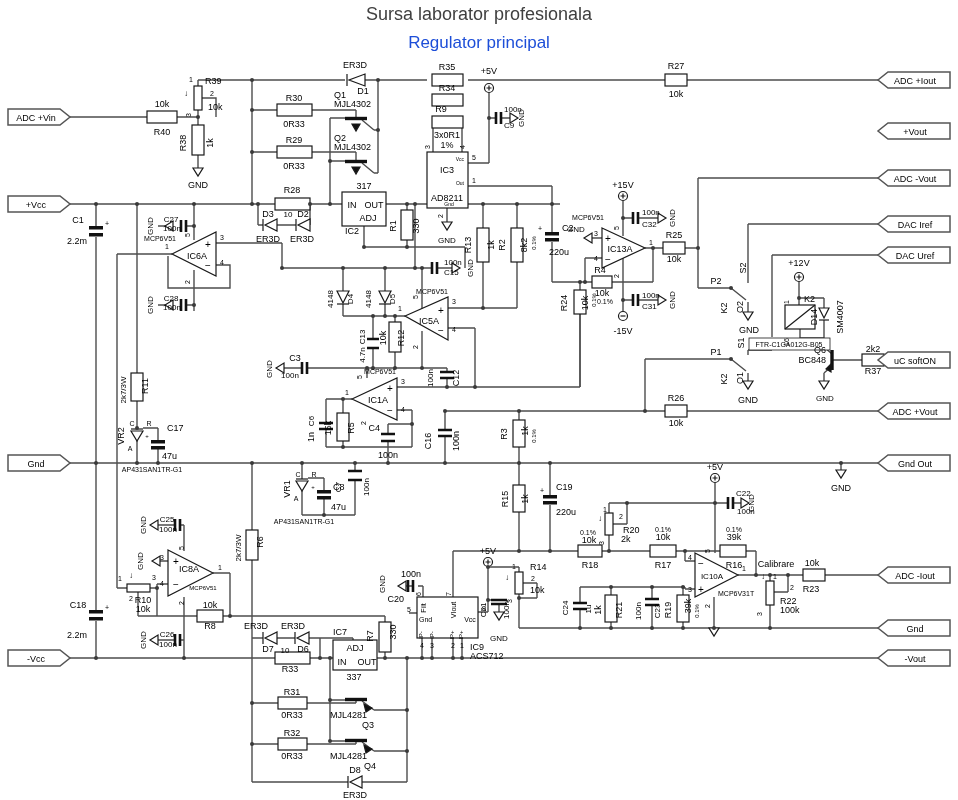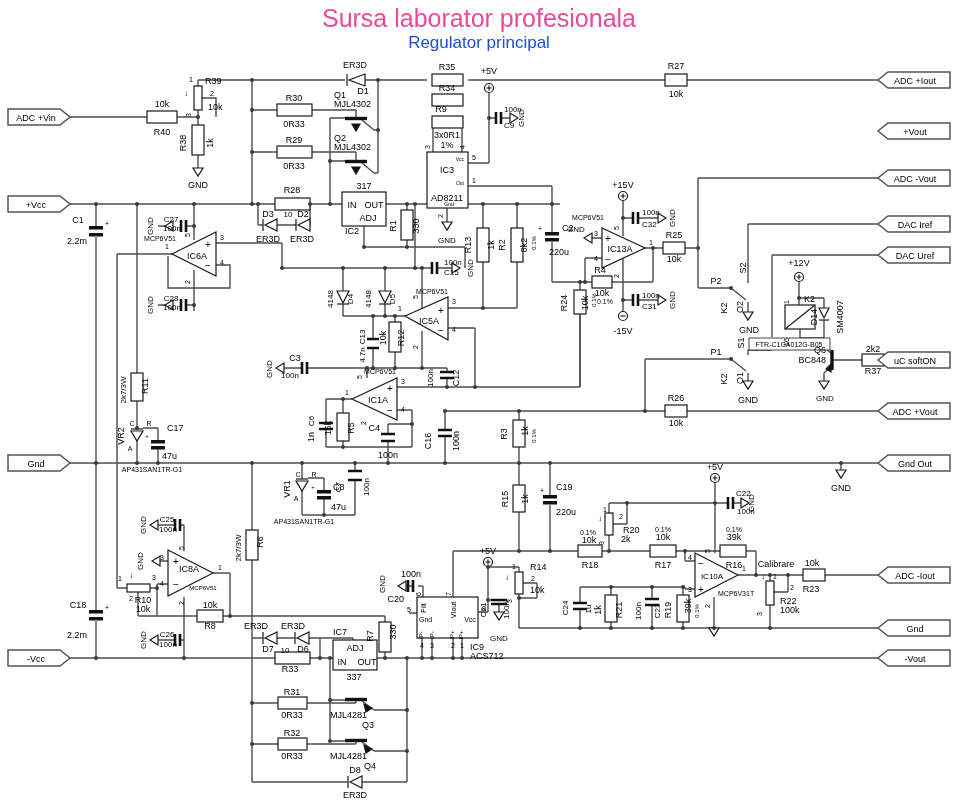--- a/index.html
+++ b/index.html
@@ -1,19 +1,19 @@
 <!DOCTYPE html>
 <html><head>
 <meta charset="utf-8">
 <style>
   html,body{margin:0;padding:0;background:#fff;}
   #page{position:relative;width:958px;height:800px;background:#fff;overflow:hidden;
         font-family:"Liberation Sans",sans-serif;}
   .title{position:absolute;top:4px;left:0;width:958px;text-align:center;
-         font-size:25px;color:#ec4899;}
+         font-size:18px;color:#404040;}
   .subtitle{position:absolute;top:33px;left:0;width:958px;text-align:center;
             font-size:17px;color:#1d4ed8;}
   svg{position:absolute;top:0;left:0;}
   svg text{font-family:"Liberation Sans",sans-serif;fill:#000;}
   .wire{stroke:#4d4d4d;stroke-width:1.4;fill:none;}
   .sym{stroke:#1a1a1a;stroke-width:1.2;fill:#fff;}
   .bar{stroke:#111;stroke-width:2.6;fill:none;}
   .thick{stroke:#111;stroke-width:3.4;fill:none;}
   .dotg circle{fill:#3a3a3a;stroke:none;}
   .tag{fill:#fff;stroke:#555;stroke-width:1.5;}

